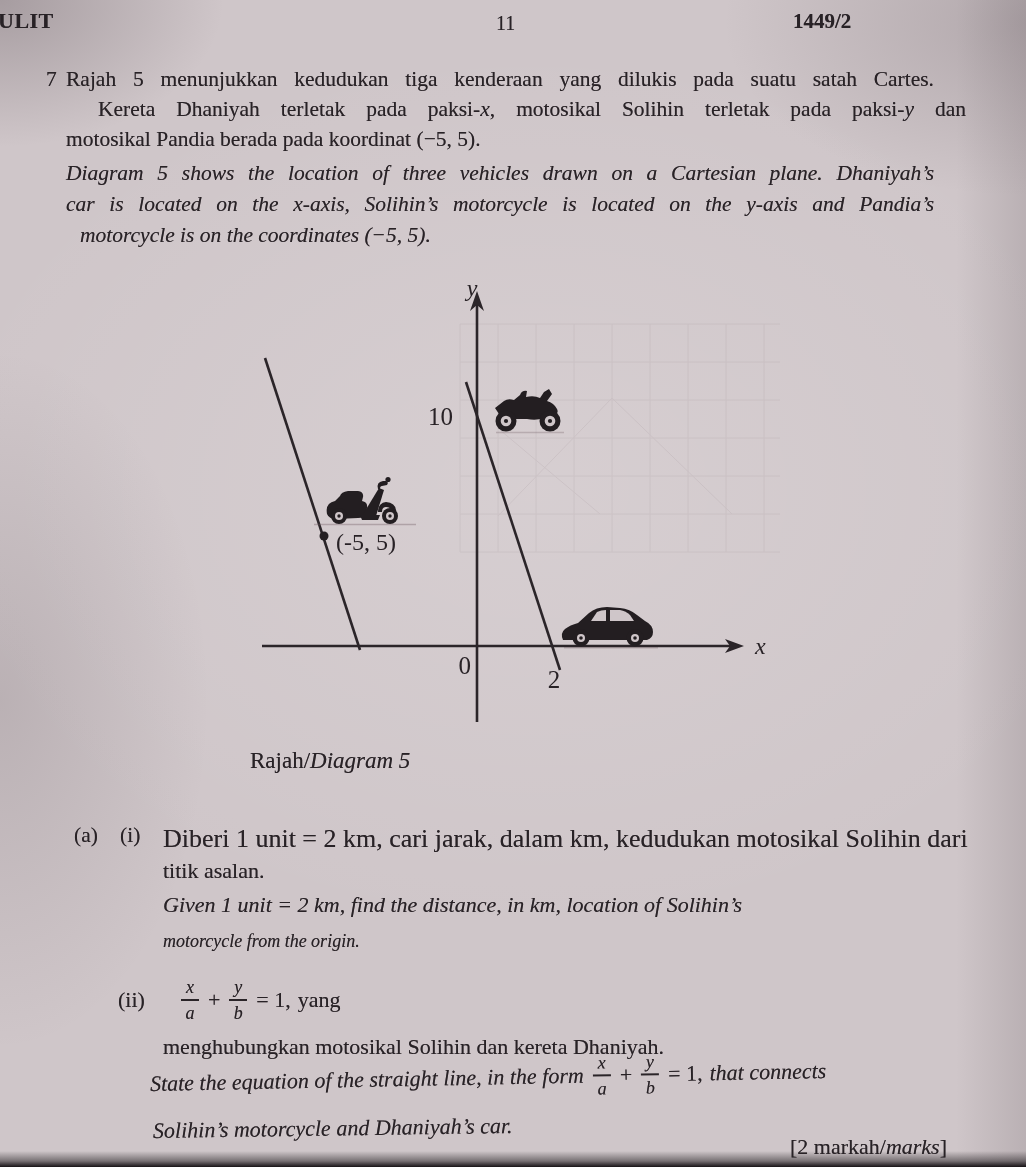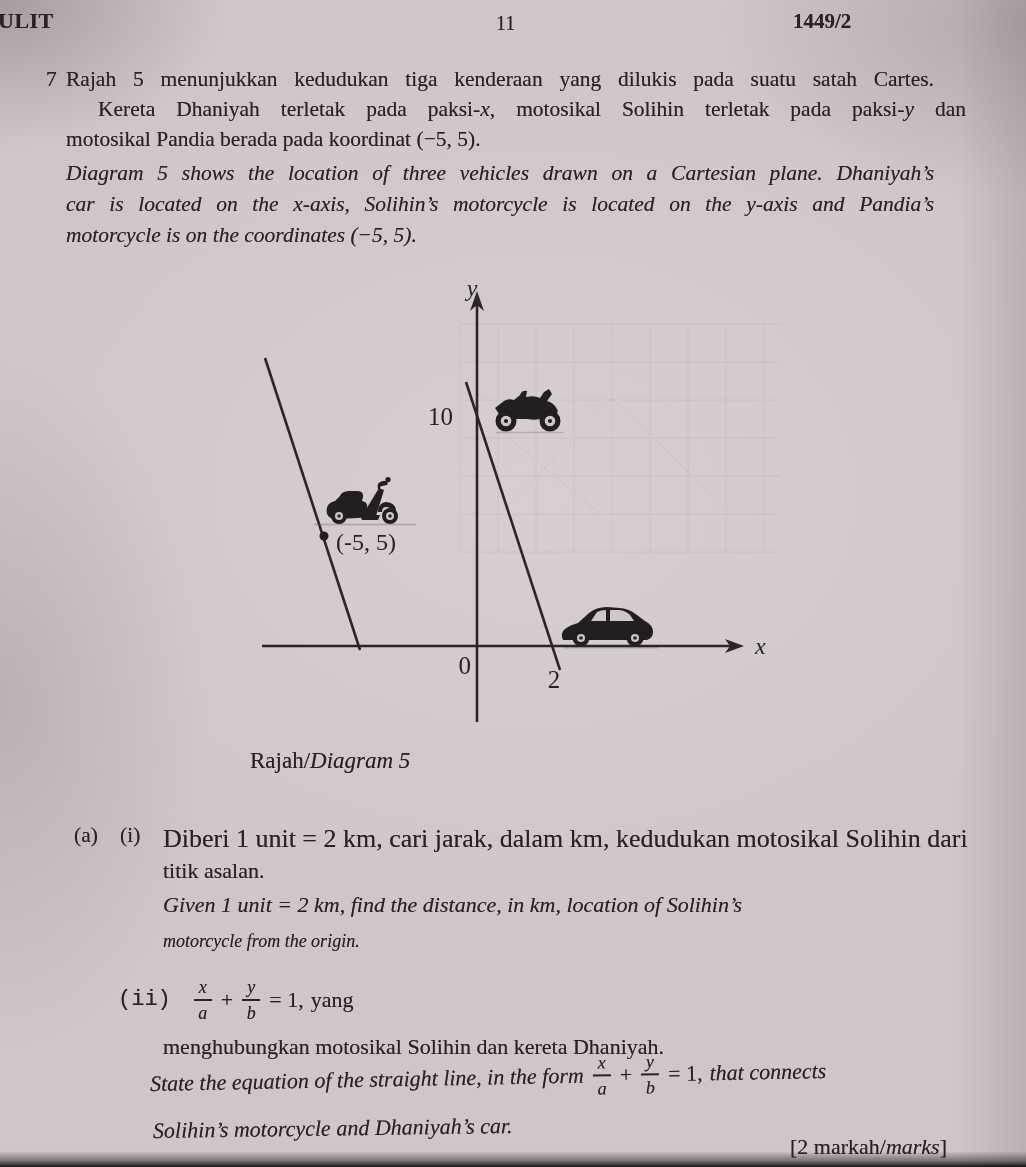--- a/index.html
+++ b/index.html
@@ -47,21 +47,21 @@
   <span>Kereta Dhaniyah terletak pada paksi-</span><span class="i">x</span><span>, motosikal Solihin terletak pada paksi-</span><span class="i">y</span><span> dan</span>
 </div>
 <div class="line t" style="left:66px;top:124px;">motosikal Pandia berada pada koordinat (−5, 5).</div>
 
 <div class="jline t i" style="left:66px;top:158px;">
   <span>Diagram 5 shows the location of three vehicles drawn on a Cartesian plane. Dhaniyah’s</span>
 </div>
 <div class="jline t i" style="left:66px;top:189px;">
   <span>car is located on the x-axis, Solihin’s motorcycle is located on the y-axis and Pandia’s</span>
 </div>
-<div class="line t i" style="left:66px;top:220px;">motorcycle is on the coordinates (−5, 5).</div>
+<div class="line t i" style="left:80px;top:220px;">motorcycle is on the coordinates (−5, 5).</div>
 
 <svg class="abs" style="left:250px;top:278px;" width="530" height="460" viewBox="0 0 530 460" font-family="Liberation Serif, serif">
 
   <g stroke="#6b565e" stroke-width="1" opacity="0.09">
     <path d="M210,46 V274 M248,46 V274 M286,46 V274 M324,46 V274 M362,46 V274 M400,46 V274 M438,46 V274 M476,46 V274 M514,46 V274"></path>
     <path d="M210,46 H530 M210,84 H530 M210,122 H530 M210,160 H530 M210,198 H530 M210,236 H530 M210,274 H530"></path>
     <path d="M248,238 L362,120 M362,120 L482,236 M250,152 L350,236"></path>
   </g>
 
   <g stroke="#2b2529">
@@ -134,21 +134,21 @@
 </div>
 
 <div class="line t" style="left:74px;top:820px;">(a)</div>
 <div class="line t" style="left:120px;top:820px;">(i)</div>
 <div class="line t" style="left:163px;top:824px;font-size:26px;">Diberi 1 unit = 2 km, cari jarak, dalam km, kedudukan motosikal Solihin dari</div>
 <div class="line t" style="left:163px;top:856px;font-size:22px;">titik asalan.</div>
 <div class="line t i" style="left:163px;top:890px;font-size:22px;text-align:right;">Given 1 unit = 2 km, find the distance, in km, location of Solihin’s</div>
 <div class="line t i" style="left:163px;top:926px;font-size:18px;">motorcycle from the origin.</div>
 
 <div class="flexline t" style="left:118px;top:972px;height:56px;font-size:22px;">
-  <span style="margin-right:14px;font-family:Liberation Mono, monospace;">(ii)</span>
+  <span style="margin-right:27px;">(ii)</span>
   <span class="frac">
       <span class="fnum">x</span>
       <span class="fden">a</span>
     </span>
   <span class="eqtxt">+</span>
   <span class="frac">
       <span class="fnum">y</span>
       <span class="fden">b</span>
     </span>
   <span class="eqtxt">= 1,</span>

